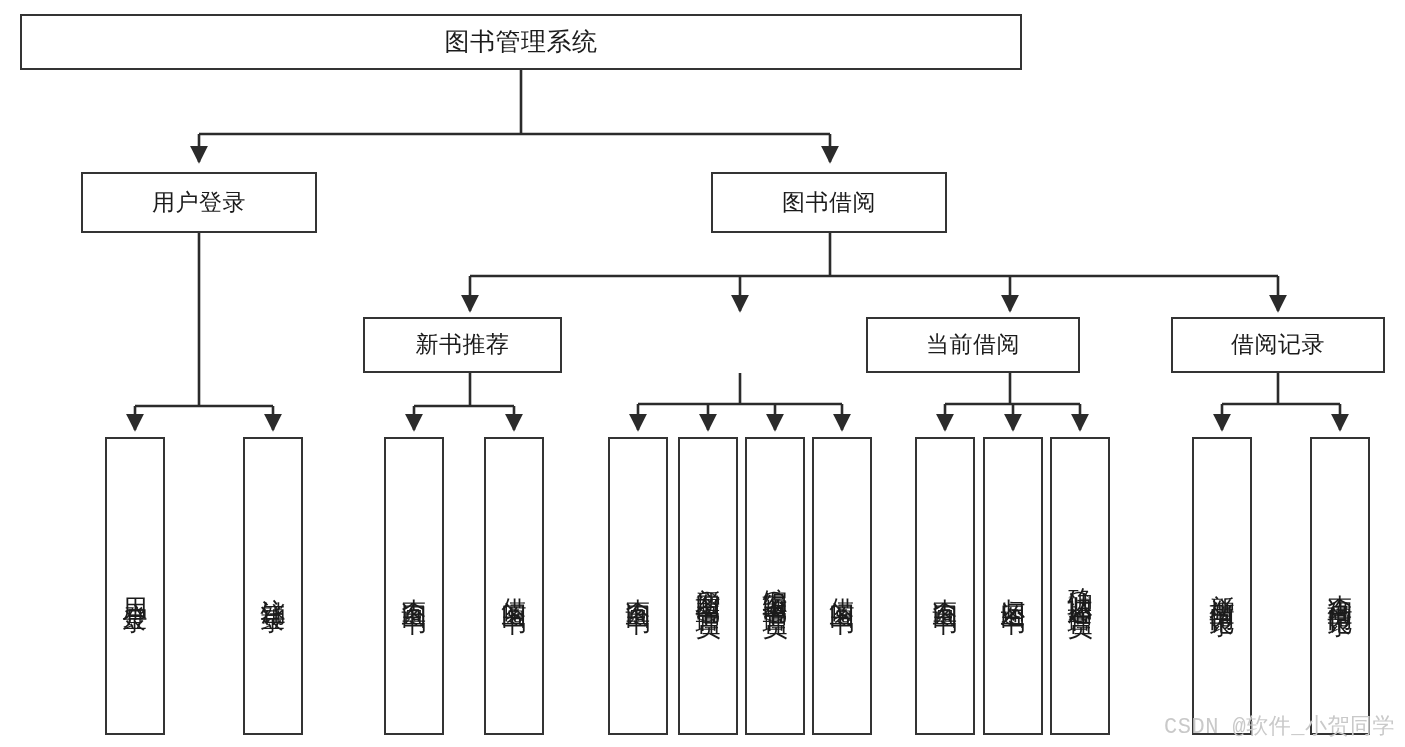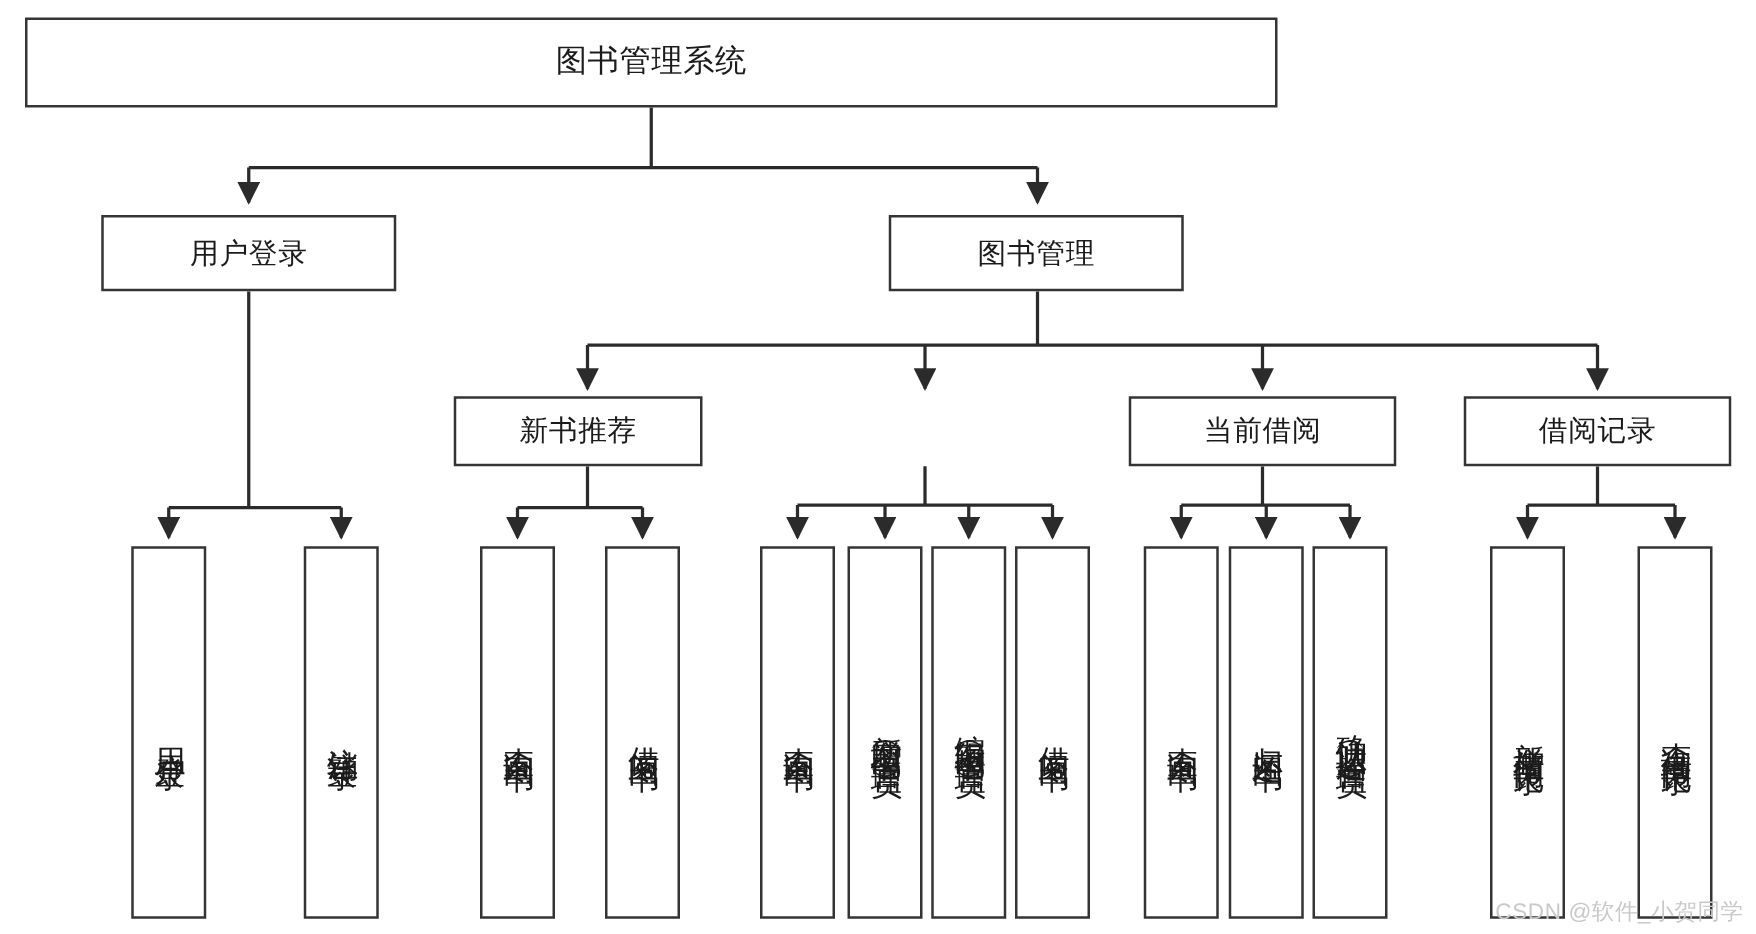--- a/index.html
+++ b/index.html
@@ -58,25 +58,26 @@
     text-orientation: upright;
     font-size: 25px;
     line-height: 1.0;
     letter-spacing: 4px;
     white-space: nowrap;
   }
   #watermark {
     position: absolute;
     right: 10px;
     bottom: 6px;
-    font-size: 18px;
+    font-size: 22px;
     color: #c9c9c9;
     letter-spacing: 0.5px;
     user-select: none;
     white-space: nowrap;
+    font-family: Liberation Mono, monospace;
   }
 </style>
 </head>
 <body>
 
 <div id="canvas">
 
   <svg id="edges" viewBox="0 0 1405 747">
     <defs>
       <marker id="arrow" viewBox="0 0 10 10" refX="9" refY="5" markerWidth="7" markerHeight="7" orient="auto-start-reverse">
@@ -120,35 +121,35 @@
       <path d="M 1013 404 L 1013 430" marker-end="url(#arrow)"></path>
       <path d="M 1080 404 L 1080 430" marker-end="url(#arrow)"></path>
 
       <path d="M 1278 373 L 1278 404"></path>
       <path d="M 1222 404 L 1340 404"></path>
       <path d="M 1222 404 L 1222 430" marker-end="url(#arrow)"></path>
       <path d="M 1340 404 L 1340 430" marker-end="url(#arrow)"></path>
     </g>
   </svg>
 
-  <div class="node horiz root" style="left:20px; top:14px; width:1002px; height:72px;">
+  <div class="node horiz root" style="left:20px; top:14px; width:1002px; height:56px;">
     <span class="label">图书管理系统</span>
   </div>
 
   <div class="node horiz" style="left:81px; top:172px; width:236px; height:61px;">
     <span class="label">用户登录</span>
   </div>
   <div class="node horiz" style="left:711px; top:172px; width:236px; height:61px;">
-    <span class="label">图书管理</span>
+    <span class="label">图书借阅</span>
   </div>
 
   <div class="node horiz" style="left:363px; top:317px; width:199px; height:56px;">
     <span class="label">新书推荐</span>
   </div>
-  <div class="node horiz" style="left:903px; top:317px; width:214px; height:56px;">
+  <div class="node horiz" style="left:866px; top:317px; width:214px; height:56px;">
     <span class="label">当前借阅</span>
   </div>
   <div class="node horiz" style="left:1171px; top:317px; width:214px; height:56px;">
     <span class="label">借阅记录</span>
   </div>
 
   <div class="node vert" style="left:105px; top:437px; width:60px; height:298px;">
     <span class="label">用户登录</span>
   </div>
   <div class="node vert" style="left:243px; top:437px; width:60px; height:298px;">

